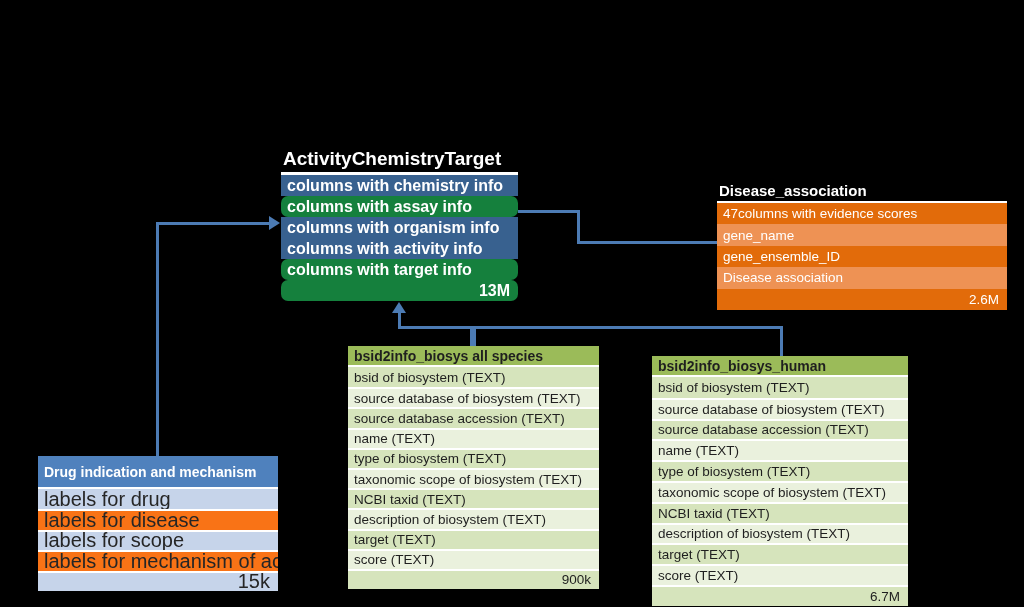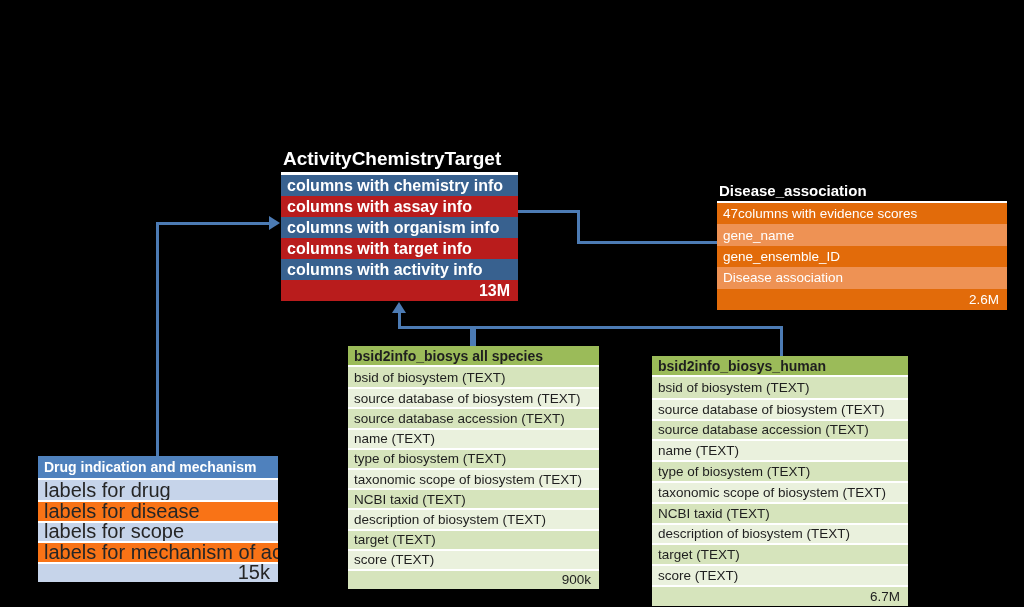--- a/index.html
+++ b/index.html
@@ -14,21 +14,21 @@
 
   
   .float-title{
     color:#fff;font-weight:bold;border-bottom:3px solid #fff;
     padding:0 2px 2px 2px;box-sizing:border-box;display:flex;align-items:flex-end;
   }
 
   
   .t-blue .row{height:21px;color:#fff;font-weight:bold;font-size:16px;}
   .t-blue .row.a{background:#38618F;}
-  .t-blue .row.b{background:#b91c1c;}
+  .t-blue .row.b{background:#15803d;border-radius:7px;}
   .t-blue .float-title{font-size:19px;height:25px;}
 
   
   .t-orange .row{height:21.4px;color:#fff;font-size:13.5px;}
   .t-orange .row.a{background:#E26B0A;}
   .t-orange .row.b{background:#EE9254;align-items:center;}
   .t-orange .float-title{font-size:15px;height:20px;border-bottom-width:2px;}
 
   
   .t-green .hdr{
@@ -38,21 +38,21 @@
   }
   .t-green .row{color:#1F1F1F;font-size:13.5px;border-top:2px solid #fff;}
   .t-green .row:first-child{border-top:none;}
   .t-green .row.a{background:#D6E4BC;}
   .t-green .row.b{background:#EAF1DD;}
   .t-species .row{height:20.2px;}
   .t-human .row{height:20.8px;}
 
   
   .t-drug .hdr{
-    box-sizing:border-box;height:24px;background:#4F81BD;color:#fff;
+    box-sizing:border-box;height:33px;background:#4F81BD;color:#fff;
     font-weight:bold;font-size:14px;display:flex;align-items:center;
     padding:0 6px;border-bottom:2px solid #fff;white-space:nowrap;
   }
   .t-drug .row{height:20.4px;color:#262626;font-size:20px;border-top:2px solid #fff;}
   .t-drug .row:first-child{border-top:none;}
   .t-drug .row.a{background:#C6D4EA;}
   .t-drug .row.b{background:#f97316;}
 
   
   .line{position:absolute;background:#4C7BB4;}
@@ -91,25 +91,25 @@
     <div class="rows">
       <div class="row a">
           <span>columns with chemistry info</span>
         </div>
       <div class="row b">
           <span>columns with assay info</span>
         </div>
       <div class="row a">
           <span>columns with organism info</span>
         </div>
+      <div class="row a">
+          <span>columns with activity info</span>
+        </div>
       <div class="row b">
           <span>columns with target info</span>
-        </div>
-      <div class="row a">
-          <span>columns with activity info</span>
         </div>
       <div class="row b count">
           <span>13M</span>
         </div>
     </div>
   </div>
 
   <div class="tbl t-orange" style="left:717px;top:183px;width:290px;">
     <div class="float-title">Disease_association</div>
     <div class="rows">

